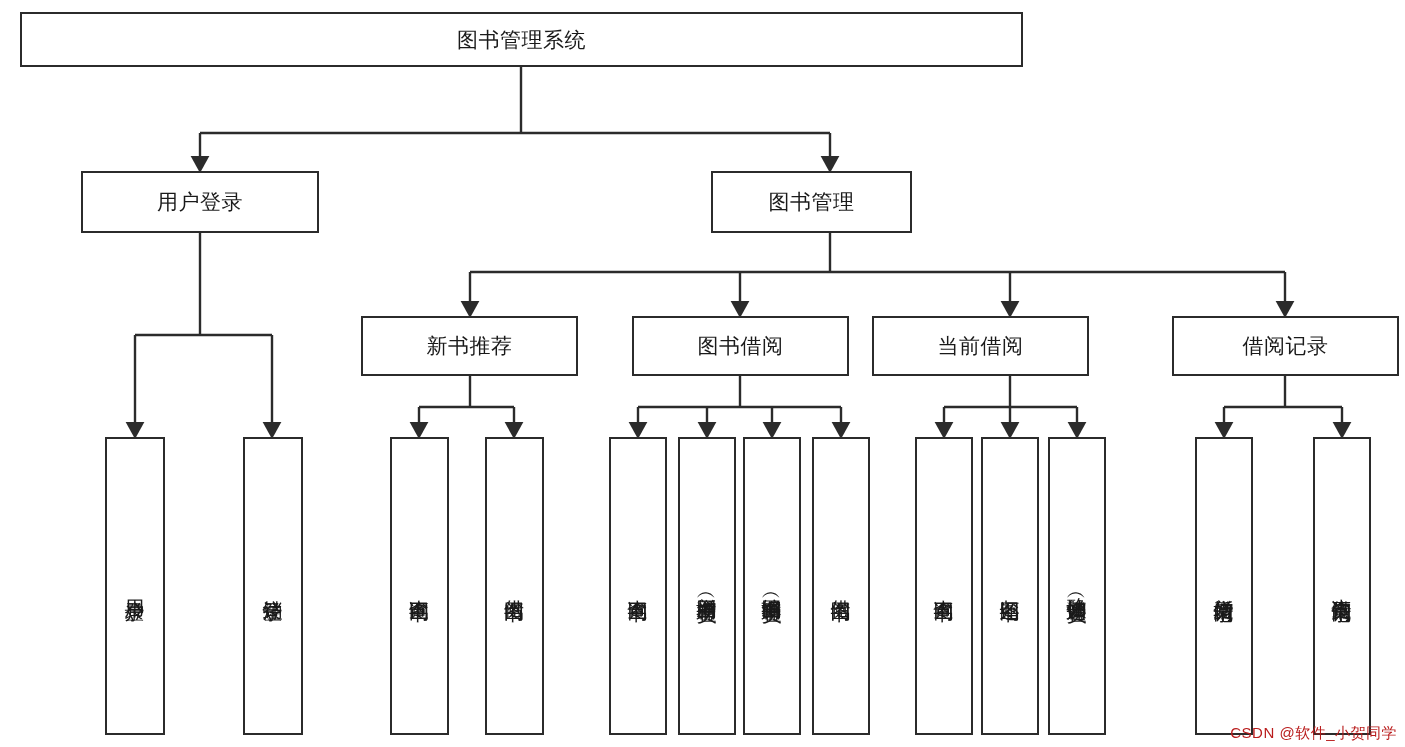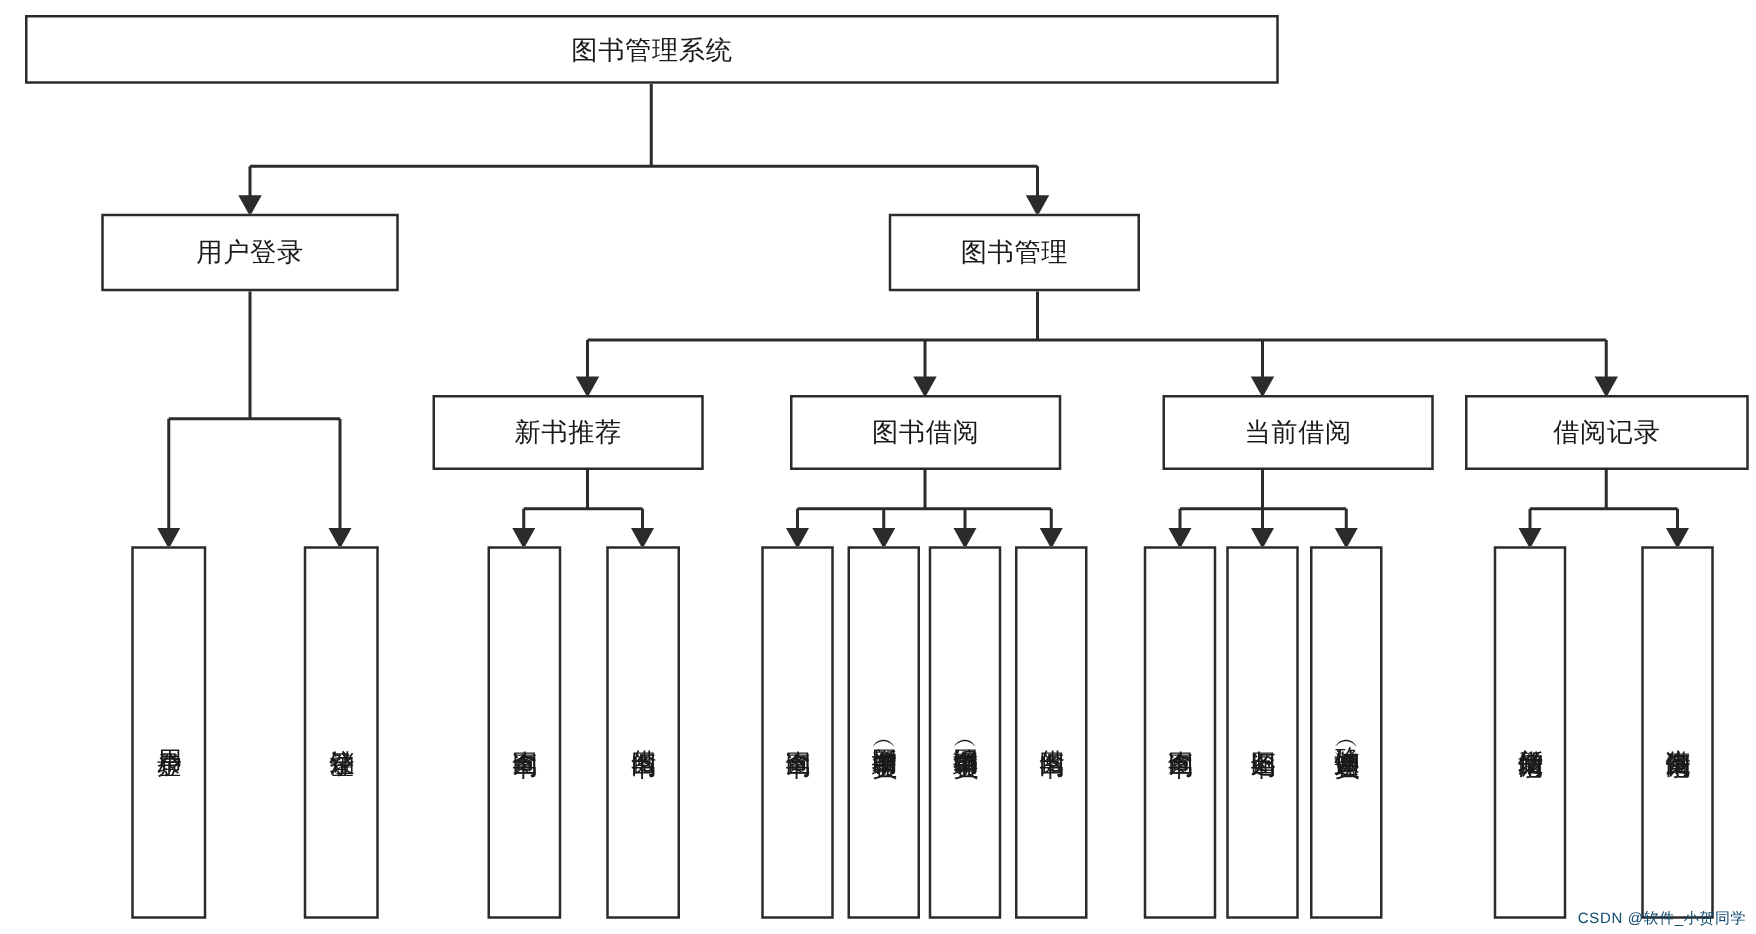--- a/index.html
+++ b/index.html
@@ -50,22 +50,22 @@
     white-space: nowrap;
   }
   .node-box.vert .node-label {
     writing-mode: vertical-rl;
     text-orientation: upright;
   }
   #watermark {
     position: absolute;
     right: 8px;
     bottom: 4px;
-    font-size: 12px;
-    color: #0c4a6e;
+    font-size: 15px;
+    color: #b91c1c;
     letter-spacing: 0.5px;
     white-space: nowrap;
     pointer-events: none;
   }
 </style>
 </head>
 <body>
 
 <div id="diagram-root">
 
@@ -115,27 +115,27 @@
   <div id="nodes-layer">
       <div class="node-box horiz" style="left: 20px; top: 12px; width: 1003px; height: 55px;">
         <span class="node-label">图书管理系统</span>
       </div>
       <div class="node-box horiz" style="left: 81px; top: 171px; width: 238px; height: 62px;">
         <span class="node-label">用户登录</span>
       </div>
       <div class="node-box horiz" style="left: 711px; top: 171px; width: 201px; height: 62px;">
         <span class="node-label">图书管理</span>
       </div>
-      <div class="node-box horiz" style="left: 346px; top: 316px; width: 217px; height: 60px;">
+      <div class="node-box horiz" style="left: 361px; top: 316px; width: 217px; height: 60px;">
         <span class="node-label">新书推荐</span>
       </div>
       <div class="node-box horiz" style="left: 632px; top: 316px; width: 217px; height: 60px;">
         <span class="node-label">图书借阅</span>
       </div>
-      <div class="node-box horiz" style="left: 930px; top: 316px; width: 217px; height: 60px;">
+      <div class="node-box horiz" style="left: 872px; top: 316px; width: 217px; height: 60px;">
         <span class="node-label">当前借阅</span>
       </div>
       <div class="node-box horiz" style="left: 1172px; top: 316px; width: 227px; height: 60px; text-align: right;">
         <span class="node-label">借阅记录</span>
       </div>
       <div class="node-box vert" style="left: 105px; top: 437px; width: 60px; height: 298px;">
         <span class="node-label">用户登录</span>
       </div>
       <div class="node-box vert" style="left: 243px; top: 437px; width: 60px; height: 298px;">
         <span class="node-label">注销登录</span>

